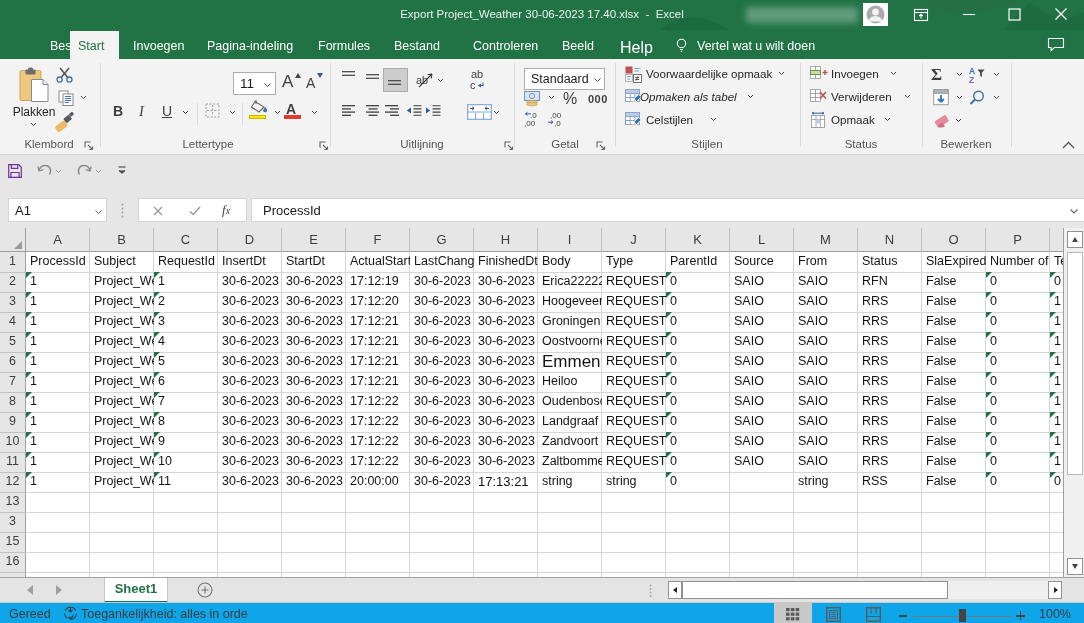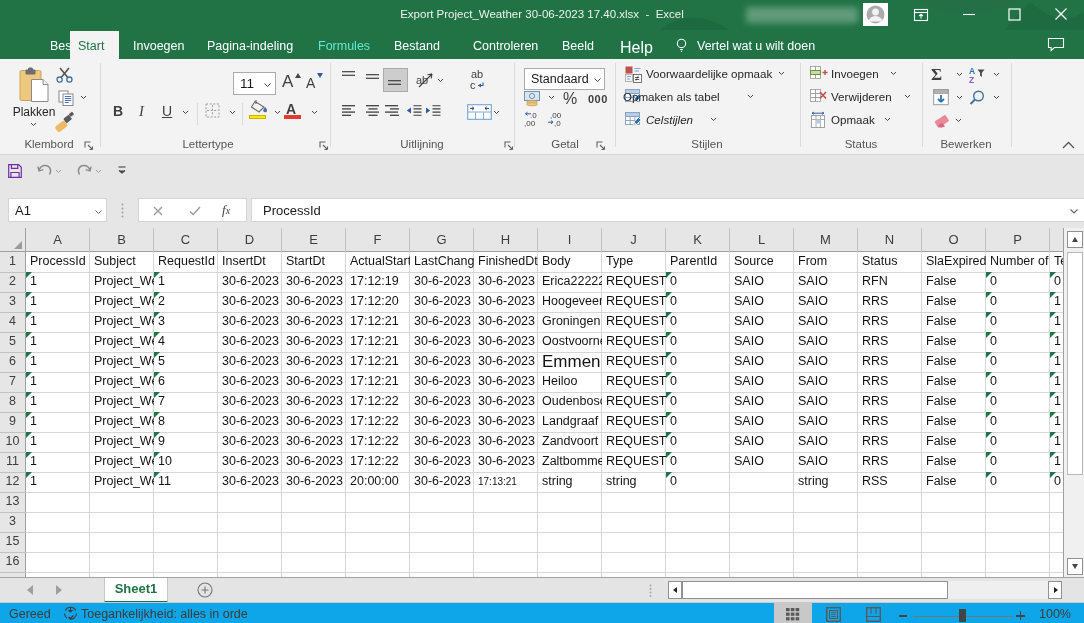--- a/index.html
+++ b/index.html
@@ -39,21 +39,21 @@
  <svg class="ab" style="left:1054px;top:7px" width="14" height="14" viewBox="0 0 14 14" stroke="#fff" stroke-width="1.2">
       <line x1="1.5" y1="1.5" x2="12.5" y2="12.5"></line>
       <line x1="12.5" y1="1.5" x2="1.5" y2="12.5"></line>
     </svg>
 </div>
 
 <div class="ab" style="left:0;top:30px;width:1084px;height:29px;background:#217346;">
  <div class="ab ws" style="left:10px;top:8.5px;font-size:12.5px;color:#fff;margin-left:40px;">Bestand</div>
     <div class="ab ws" style="left:133px;top:8.5px;font-size:12.5px;color:#fff;">Invoegen</div>
     <div class="ab ws" style="left:207px;top:8.5px;font-size:12.5px;color:#fff;">Pagina-indeling</div>
-    <div class="ab ws" style="left:318px;top:8.5px;font-size:12.5px;color:#5eead4;">Formules</div>
+    <div class="ab ws" style="left:318px;top:8.5px;font-size:12.5px;color:#ffffff;">Formules</div>
     <div class="ab ws" style="left:394px;top:8.5px;font-size:12.5px;color:#fff;">Bestand</div>
     <div class="ab ws" style="left:473px;top:8.5px;font-size:12.5px;color:#fff;">Controleren</div>
     <div class="ab ws" style="left:562px;top:8.5px;font-size:12.5px;color:#fff;">Beeld</div>
     <div class="ab ws" style="left:620px;top:8.5px;font-size:16px;color:#fff;">Help</div>
  <div class="ab" style="left:70px;top:1px;width:49px;height:28px;background:#f3f3f3;"></div>
  <div class="ab ws" style="left:78px;top:8.5px;font-size:12.5px;color:#217346;">Start</div>
  <svg class="ab" style="left:675px;top:8px" width="13" height="15" viewBox="0 0 13 15" fill="none" stroke="#fff" stroke-width="1.1">
    <circle cx="6.5" cy="5.5" r="4.2"></circle>
       <path d="M4.8 9.5 h3.4 M5.2 11.5 h2.6 M5.8 13.4 h1.4"></path>
  </svg>
@@ -280,32 +280,32 @@
     <svg class="ab cv" style="left:778px;top:12px" viewBox="0 0 7 5" fill="none" stroke="#444" stroke-width="1">
       <path d="M1 1 L3.5 3.5 L6 1"></path>
     </svg>
  <svg class="ab" style="left:625px;top:30px" width="17" height="17" viewBox="0 0 17 17">
   <rect x="0.5" y="0.5" width="14" height="12" fill="#fff" stroke="#8aa5c8"></rect>
   <path d="M0.5 4.5 h14 M0.5 8.5 h14 M5.2 0.5 v12 M9.9 0.5 v12" stroke="#8aa5c8" stroke-width="1"></path>
   <rect x="0.5" y="0.5" width="14" height="4" fill="#b9cde4" stroke="#8aa5c8"></rect>
   <path d="M9 10 l4.5 -4.5 l2.5 2.5 l-4.5 4.5 Z" fill="#2e75b6" stroke="#fff" stroke-width="0.7"></path>
   <path d="M9 10 l-1.5 4 l4 -1.5 Z" fill="#f4b183" stroke="#fff" stroke-width="0.5"></path>
  </svg>
-    <div class="ab ws" style="left:623px;top:31px;font-size:11.6px;color:#262626;">Opmaken als tabel</div>
+    <div class="ab ws" style="left:640px;top:31px;font-size:11.6px;color:#262626;font-style:italic;">Opmaken als tabel</div>
     <svg class="ab cv" style="left:747px;top:35px" viewBox="0 0 7 5" fill="none" stroke="#444" stroke-width="1">
       <path d="M1 1 L3.5 3.5 L6 1"></path>
     </svg>
  <svg class="ab" style="left:625px;top:53px" width="17" height="17" viewBox="0 0 17 17">
   <rect x="0.5" y="0.5" width="14" height="12" fill="#fff" stroke="#8aa5c8"></rect>
   <path d="M0.5 4.5 h14 M0.5 8.5 h14 M5.2 0.5 v12 M9.9 0.5 v12" stroke="#8aa5c8" stroke-width="1"></path>
   <rect x="0.5" y="0.5" width="14" height="4" fill="#b9cde4" stroke="#8aa5c8"></rect>
   <path d="M9 10 l4.5 -4.5 l2.5 2.5 l-4.5 4.5 Z" fill="#2e75b6" stroke="#fff" stroke-width="0.7"></path>
   <path d="M9 10 l-1.5 4 l4 -1.5 Z" fill="#f4b183" stroke="#fff" stroke-width="0.5"></path>
  </svg>
-    <div class="ab ws" style="left:646px;top:54px;font-size:11.6px;color:#262626;font-style:italic;">Celstijlen</div>
+    <div class="ab ws" style="left:646px;top:54px;font-size:11.6px;color:#262626;">Celstijlen</div>
     <svg class="ab cv" style="left:710px;top:58px" viewBox="0 0 7 5" fill="none" stroke="#444" stroke-width="1">
       <path d="M1 1 L3.5 3.5 L6 1"></path>
     </svg>
  <svg class="ab" style="left:810px;top:7px" width="18" height="17" viewBox="0 0 18 17">
   <g fill="#fff" stroke="#9a9a9a" stroke-width="0.8">
    <rect x="0.5" y="0.5" width="5" height="4"></rect>
         <rect x="5.5" y="0.5" width="5" height="4"></rect>
    <rect x="0.5" y="4.5" width="5" height="4"></rect>
         <rect x="5.5" y="4.5" width="5" height="4"></rect>
    <rect x="0.5" y="8.5" width="5" height="4"></rect>
@@ -706,21 +706,21 @@
     <div class="ab ws" style="left:922px;top:224px;width:64px;height:20px;overflow:hidden;padding-left:4px;font-size:12.5px;line-height:19.5px;color:#141414;">False</div>
     <div class="ab ws" style="left:986px;top:224px;width:64px;height:20px;overflow:hidden;padding-left:4px;font-size:12.5px;line-height:19.5px;color:#141414;"><span class="ab" style="left:0;top:0;width:0;height:0;border-top:6px solid #217346;border-right:6px solid transparent;"></span>0</div>
     <div class="ab ws" style="left:1050px;top:224px;width:13px;height:20px;overflow:hidden;padding-left:4px;font-size:12.5px;line-height:19.5px;color:#141414;"><span class="ab" style="left:0;top:0;width:0;height:0;border-top:6px solid #217346;border-right:6px solid transparent;"></span>1</div>
     <div class="ab ws" style="left:26px;top:244px;width:64px;height:20px;overflow:hidden;padding-left:4px;font-size:12.5px;line-height:19.5px;color:#141414;"><span class="ab" style="left:0;top:0;width:0;height:0;border-top:6px solid #217346;border-right:6px solid transparent;"></span>1</div>
     <div class="ab ws" style="left:90px;top:244px;width:64px;height:20px;overflow:hidden;padding-left:4px;font-size:12.5px;line-height:19.5px;color:#141414;">Project_Weather</div>
     <div class="ab ws" style="left:154px;top:244px;width:64px;height:20px;overflow:hidden;padding-left:4px;font-size:12.5px;line-height:19.5px;color:#141414;"><span class="ab" style="left:0;top:0;width:0;height:0;border-top:6px solid #217346;border-right:6px solid transparent;"></span>11</div>
     <div class="ab ws" style="left:218px;top:244px;width:64px;height:20px;overflow:hidden;padding-left:4px;font-size:12.5px;line-height:19.5px;color:#141414;">30-6-2023</div>
     <div class="ab ws" style="left:282px;top:244px;width:64px;height:20px;overflow:hidden;padding-left:4px;font-size:12.5px;line-height:19.5px;color:#141414;">30-6-2023</div>
     <div class="ab ws" style="left:346px;top:244px;width:64px;height:20px;overflow:hidden;padding-left:4px;font-size:12.5px;line-height:19.5px;color:#141414;">20:00:00</div>
     <div class="ab ws" style="left:410px;top:244px;width:64px;height:20px;overflow:hidden;padding-left:4px;font-size:12.5px;line-height:19.5px;color:#141414;">30-6-2023</div>
-    <div class="ab ws" style="left:474px;top:244px;width:64px;height:20px;overflow:hidden;padding-left:4px;font-size:10px;line-height:19.5px;color:#141414;">17:13:21</div>
+    <div class="ab ws" style="left:474px;top:244px;width:64px;height:20px;overflow:hidden;padding-left:4px;font-size:13px;line-height:19.5px;color:#141414;">17:13:21</div>
     <div class="ab ws" style="left:538px;top:244px;width:64px;height:20px;overflow:hidden;padding-left:4px;font-size:12.5px;line-height:19.5px;color:#141414;">string</div>
     <div class="ab ws" style="left:602px;top:244px;width:64px;height:20px;overflow:hidden;padding-left:4px;font-size:12.5px;line-height:19.5px;color:#141414;">string</div>
     <div class="ab ws" style="left:666px;top:244px;width:64px;height:20px;overflow:hidden;padding-left:4px;font-size:12.5px;line-height:19.5px;color:#141414;"><span class="ab" style="left:0;top:0;width:0;height:0;border-top:6px solid #217346;border-right:6px solid transparent;"></span>0</div>
     <div class="ab ws" style="left:730px;top:244px;width:64px;height:20px;overflow:hidden;padding-left:4px;font-size:12.5px;line-height:19.5px;color:#141414;"></div>
     <div class="ab ws" style="left:794px;top:244px;width:64px;height:20px;overflow:hidden;padding-left:4px;font-size:12.5px;line-height:19.5px;color:#141414;">string</div>
     <div class="ab ws" style="left:858px;top:244px;width:64px;height:20px;overflow:hidden;padding-left:4px;font-size:12.5px;line-height:19.5px;color:#141414;">RSS</div>
     <div class="ab ws" style="left:922px;top:244px;width:64px;height:20px;overflow:hidden;padding-left:4px;font-size:12.5px;line-height:19.5px;color:#141414;">False</div>
     <div class="ab ws" style="left:986px;top:244px;width:64px;height:20px;overflow:hidden;padding-left:4px;font-size:12.5px;line-height:19.5px;color:#141414;"><span class="ab" style="left:0;top:0;width:0;height:0;border-top:6px solid #217346;border-right:6px solid transparent;"></span>0</div>
     <div class="ab ws" style="left:1050px;top:244px;width:13px;height:20px;overflow:hidden;padding-left:4px;font-size:12.5px;line-height:19.5px;color:#141414;"><span class="ab" style="left:0;top:0;width:0;height:0;border-top:6px solid #217346;border-right:6px solid transparent;"></span>0</div>
   </div>

